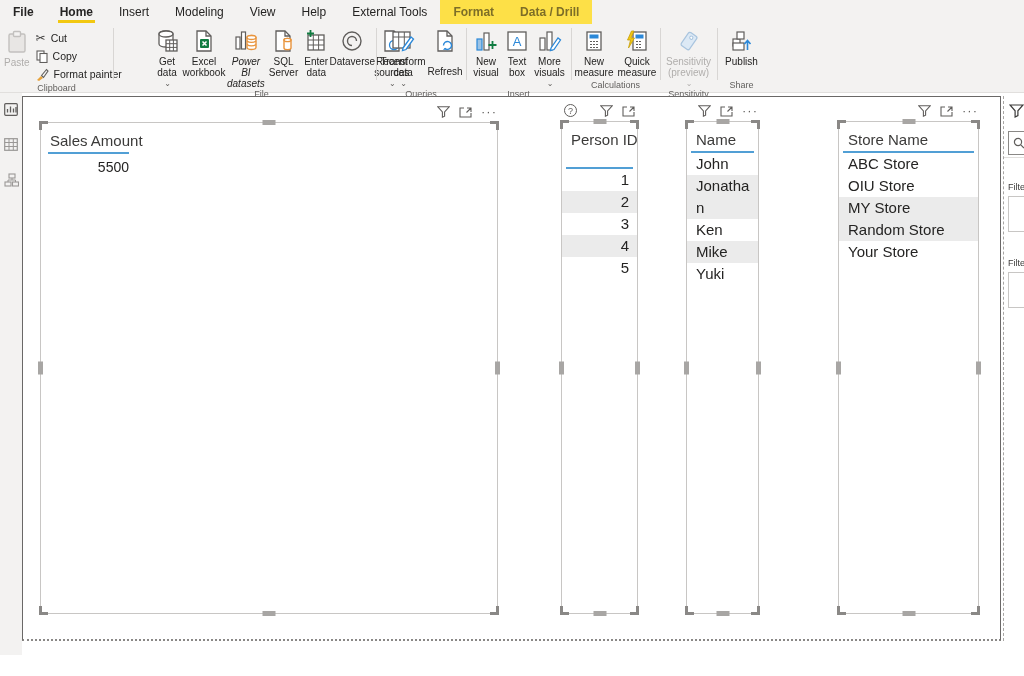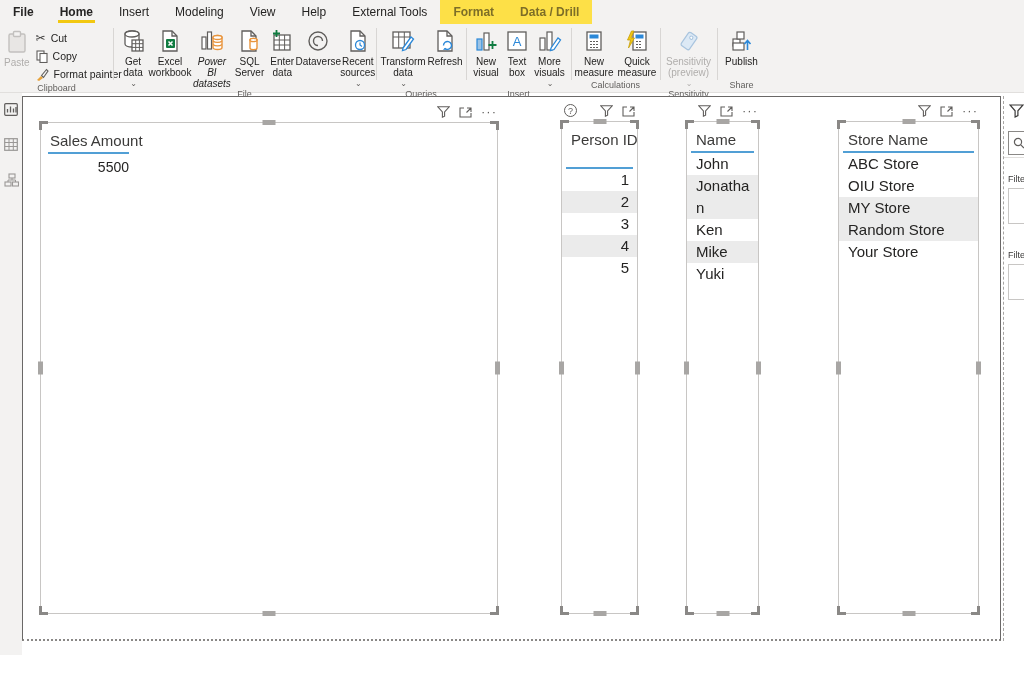--- a/index.html
+++ b/index.html
@@ -62,21 +62,21 @@
   .rows-right .trow { text-align:right; padding-right:8px; }
 
   .cardline { height:2px; background:#519fd5; margin-left:7px; width:81px; }
   .cardval { font-size:14px; color:#252423; width:88px; text-align:right; padding-top:5px; }
 
   
   .fpane { position:absolute; left:1003px; top:96px; width:21px; height:545px; background:#ffffff; border-left:1px dashed #a8a6a4; overflow:hidden; }
   .fpane .pfunnel { margin:8px 0 0 5px; }
   .searchbox { margin:13px 0 0 4px; width:30px; height:24px; border:1px solid #8a8886; background:#fff; display:flex; align-items:center; padding-left:4px; }
   .fdivider { height:1px; background:#e1dfdd; margin-top:2px; }
-  .flabel { font-size:9px; color:#3b3a39; margin:16px 0 4px 4px; white-space:nowrap; }
+  .flabel { font-size:9px; color:#3b3a39; margin:24px 0 4px 4px; white-space:nowrap; }
   .fbox { margin-left:4px; width:30px; height:36px; border:1px solid #c8c6c4; background:#fff; }
 
   svg { display:block; }
 </style>
 </head>
 <body>
 
 <div class="menubar">
   <div class="menutab file">File</div>
   <div class="menutab active">Home</div>
@@ -123,21 +123,21 @@
                 <path d="M5.5 7.5 L10.5 1.5 L12 3 L7.5 9.5 Z" fill="none" stroke="#605e5c" stroke-width="1.1"></path>
               </svg>
           </span>
           <span>Format painter</span>
         </div>
       </div>
     </div>
     <div class="rgroup-label">Clipboard</div>
   </div>
 
-  <div class="rgroup" style="width:263px;">
+  <div class="rgroup" style="width:263px;padding-left:34px;">
     <div class="rgroup-items">
       <div class="ritem" style="width:36px;">
         <span class="ricon">
           <svg width="24" height="24" viewBox="0 0 24 24">
               <path d="M4 5c0-1.7 3.1-3 7-3s7 1.3 7 3v10c0 1.7-3.1 3-7 3s-7-1.3-7-3z" fill="#fff" stroke="#605e5c" stroke-width="1.3"></path>
               <ellipse cx="11" cy="5" rx="7" ry="3" fill="#fff" stroke="#605e5c" stroke-width="1.3"></ellipse>
               <rect x="11" y="11" width="11" height="11" fill="#fff" stroke="#605e5c" stroke-width="1.3"></rect>
               <path d="M11 14.7h11M11 18.4h11M14.7 11v11M18.4 11v11" stroke="#605e5c" stroke-width="1"></path>
             </svg>
         </span>
@@ -219,21 +219,21 @@
         <span class="ricon">
           <svg width="24" height="24" viewBox="0 0 24 24">
               <rect x="2" y="3" width="17" height="16" fill="#fff" stroke="#605e5c" stroke-width="1.3"></rect>
               <path d="M2 8h17M7.7 3v16M13.3 3v16" stroke="#605e5c" stroke-width="1"></path>
               <path d="M12 19 L20 8 L22.5 10 L15 20.5 L11.5 21.5 Z" fill="#fff" stroke="#2b88d8" stroke-width="1.3"></path>
             </svg>
         </span>
         <span>Transform data</span>
           <span class="chev">⌄</span>
       </div>
-      <div class="ritem" style="width:36px;">
+      <div class="ritem" style="width:36px;gap:10px;">
         <span class="ricon">
           <svg width="24" height="24" viewBox="0 0 24 24">
               <path d="M5 2h9l5 5v15H5z" fill="#fff" stroke="#605e5c" stroke-width="1.3"></path>
               <path d="M14 2v5h5" fill="none" stroke="#605e5c" stroke-width="1.3"></path>
               <path d="M10.5 16.5a4 4 0 1 1 1.2 2.8" fill="none" stroke="#2b88d8" stroke-width="1.4"></path>
               <path d="M10 21l1.5-2 2 1.4z" fill="#2b88d8"></path>
             </svg>
         </span>
         <span>Refresh</span>
       </div>

